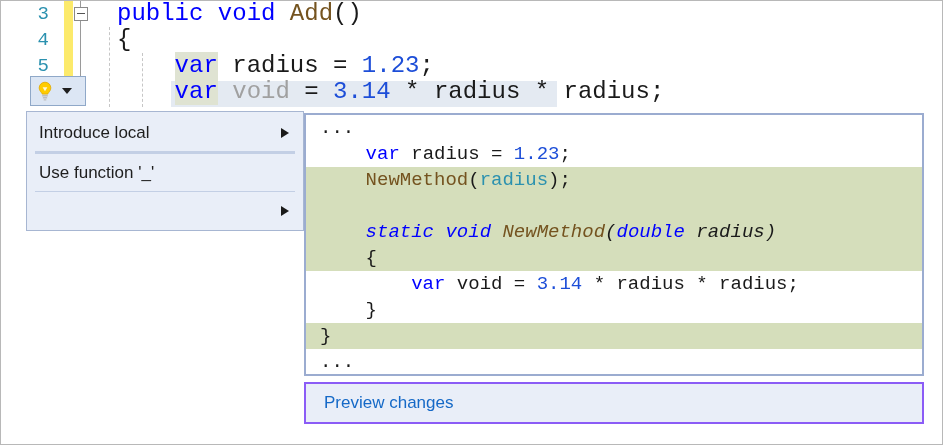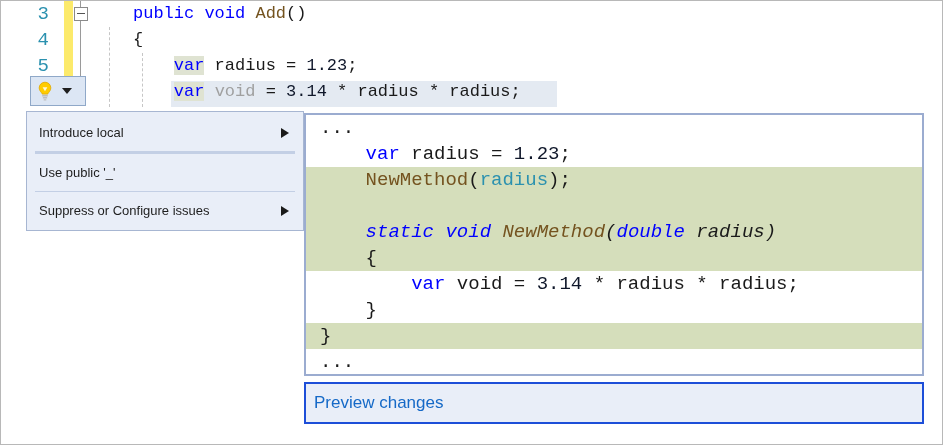--- a/index.html
+++ b/index.html
@@ -79,32 +79,32 @@
   }
   
   .indent-guide {
     position: absolute;
     width: 0;
     border-left: 1px dashed #c6c6c6;
   }
 
   .code-line {
     position: absolute;
-    left: 132px;
+    left: 116px;
     font-family: "Liberation Mono", monospace;
-    font-size: 17px;
+    font-size: 24px;
     line-height: 26px;
     white-space: pre;
     color: #1a1a1a;
   }
   .kw      { color: #0000ff; }
   .type    { color: #2b91af; }
   .meth    { color: #74531f; }
   .unused  { color: #a0a0a0; }
-  .num     { color: #0f172a; }
+  .num     { color: #1d4ed8; }
   .hl-var  { background: #dfe3d2; }
   .sel-row {
     position: absolute;
     left: 170px; top: 80px;
     width: 386px; height: 26px;
     background: #e4eaf2;
   }
 
   
   #lightbulb-btn {
@@ -144,21 +144,21 @@
     border: 1px solid #a7b6d2;
     z-index: 30;
     padding: 2px 0 1px 0;
   }
   .menu-item {
     position: relative;
     height: 37px;
     display: flex;
     align-items: center;
     padding-left: 12px;
-    font-size: 13px;
+    font-size: 17px;
     color: #1e1e1e;
     box-sizing: border-box;
     background: #e9eef8;
   }
   .menu-item.selected {
     background: #aec1ec;
   }
   .menu-sep {
     height: 1px;
     margin: 0 8px;
@@ -209,25 +209,25 @@
     padding-left: 14px;
     box-sizing: border-box;
   }
   .prev-line.green { background: #d5debb; }
 
   #preview-changes-bar {
     position: absolute;
     left: 303px; top: 381px;
     width: 620px; height: 42px;
     box-sizing: border-box;
-    border: 2px solid #1d4ed8;
+    border: 2px solid #8b5cf6;
     background: #e9eef8;
     display: flex;
     align-items: center;
-    padding-left: 8px;
+    padding-left: 18px;
     z-index: 25;
   }
   #preview-changes-link {
     font-size: 17px;
     color: #1569c7;
   }
 </style>
 </head>
 <body>
 
@@ -277,25 +277,24 @@
   <div id="context-menu">
     <div id="menu-items">
         <div class="menu-item">
           <span>Introduce local</span>
           <span class="submenu-arrow"></span>
         </div>
         <div class="menu-sep"></div>
         <div class="menu-sep"></div>
         <div class="menu-sep"></div>
         <div class="menu-item">
-          <span>Use public '_'</span>
+          <span>Use function '_'</span>
         </div>
         <div class="menu-sep"></div>
         <div class="menu-item">
-          <span>Suppress or Configure issues</span>
           <span class="submenu-arrow"></span>
         </div>
       </div>
   </div>
 
   <div id="preview-panel">
     <div id="preview-lines">
         <div class="prev-line" style="top: 0px;"><span>...</span></div>
         <div class="prev-line" style="top: 26px;"><span>    </span><span class="kw">var</span><span> radius = </span><span class="num">1.23</span><span>;</span></div>
         <div class="prev-line green" style="top: 52px;"><span>    </span><span class="meth">NewMethod</span><span>(</span><span class="type">radius</span><span>);</span></div>

